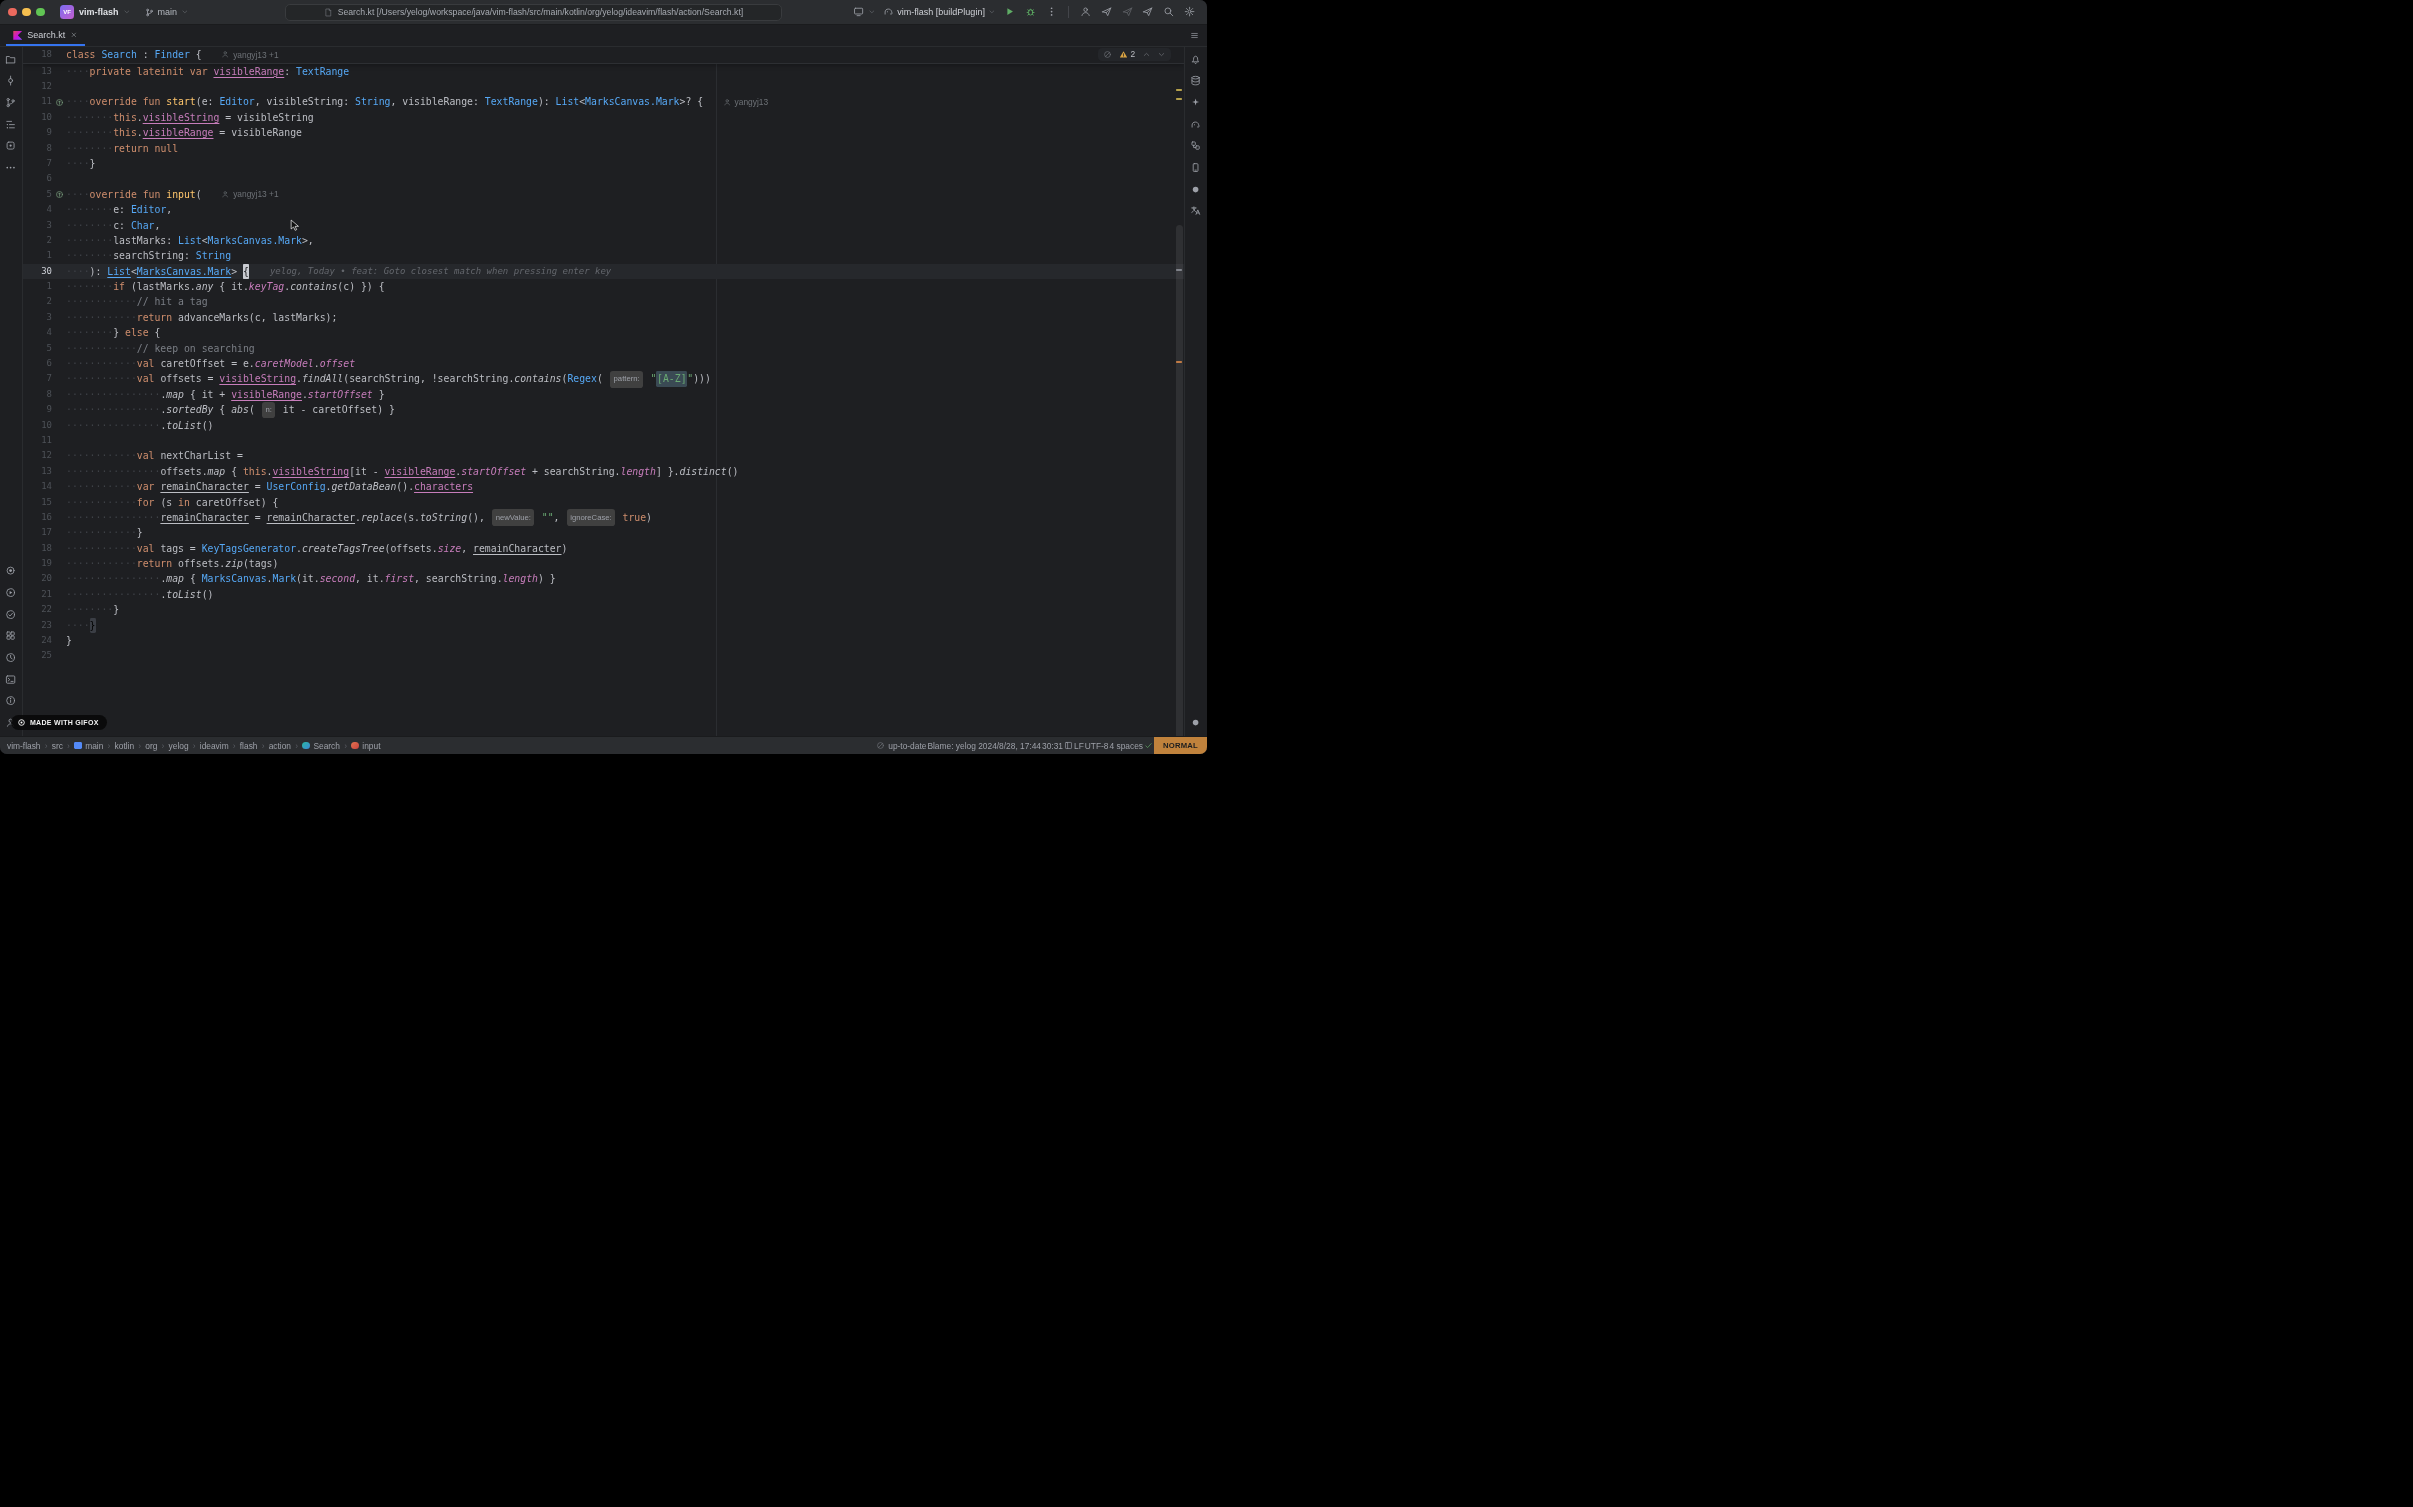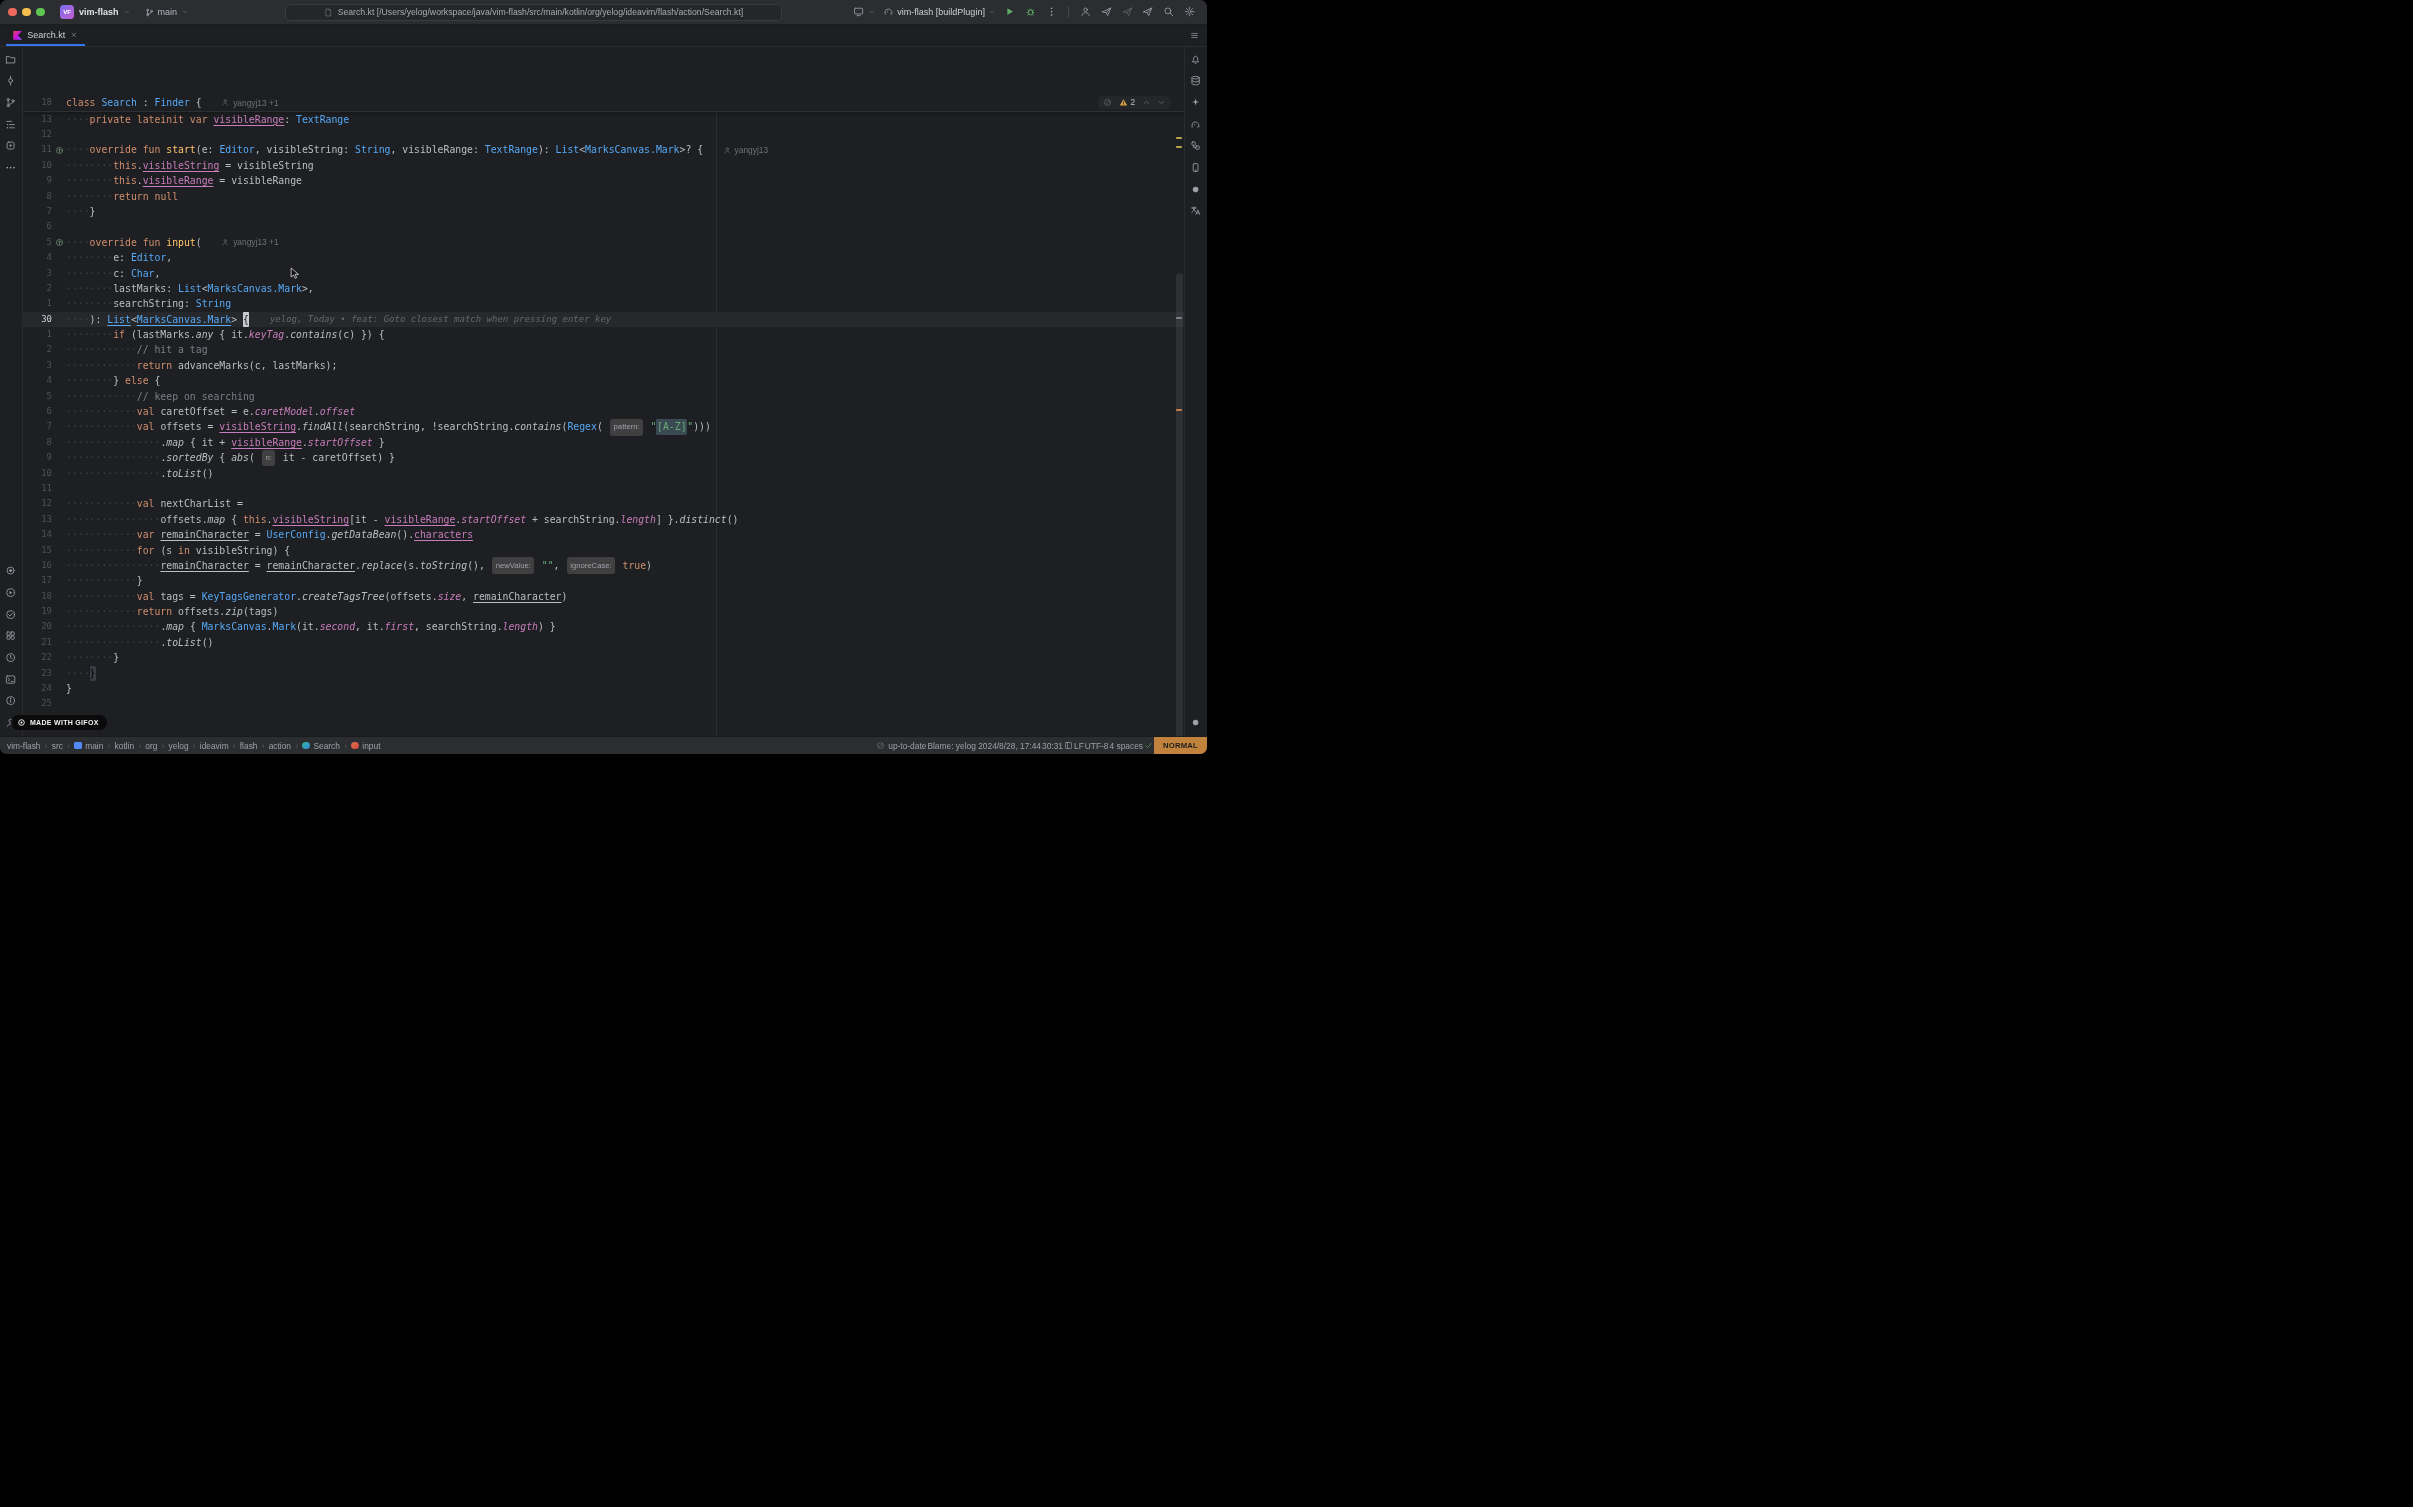--- a/index.html
+++ b/index.html
@@ -38,21 +38,21 @@
   
   .main{flex:1;display:flex;min-height:0;}
   .stripe{width:23px;flex:none;display:flex;flex-direction:column;justify-content:space-between;align-items:center;padding:4.9px 0 5.6px;}
   .stripe.left{border-right:0.7px solid #2A2C2F;}
   .stripe.right{border-left:0.7px solid #2A2C2F;}
   .sgroup{display:flex;flex-direction:column;gap:6.3px;align-items:center;}
   .sicon{width:15.4px;height:15.4px;display:flex;align-items:center;justify-content:center;color:#9DA0A8;border-radius:2.8px;}
   .sicon svg{width:11.2px;height:11.2px;display:block;}
 
   
-  .editor{flex:1;position:relative;background:#1E1F22;min-width:0;overflow:hidden;margin-top:48px;}
+  .editor{flex:1;position:relative;background:#1E1F22;min-width:0;overflow:hidden;}
   .sticky{display:flex;align-items:center;height:17px;border-bottom:0.7px solid #2D2F33;box-shadow:0 2.1px 4.9px rgba(0,0,0,.3);position:relative;z-index:3;font:9.8px/17px "DejaVu Sans Mono",monospace;white-space:pre;background:#1E1F22;}
   .rows{position:relative;z-index:1;}
   .crow{display:flex;align-items:center;height:15.4px;font:9.8px/15.4px "DejaVu Sans Mono",monospace;white-space:pre;}
   .crow.cur{background:#26282C;}
   .lnum{width:29px;flex:none;text-align:right;color:#4D5157;font-size:9px;}
   .crow.cur .lnum{color:#CCCFD6;}
   .gico{width:14px;flex:none;display:flex;align-items:center;justify-content:center;color:#7A9E7E;}
   .gico svg{width:9px;height:9px;}
   .lcode{flex:none;display:flex;align-items:center;white-space:pre;}
   .lcode > span{white-space:pre;}
@@ -441,21 +441,21 @@
           <div class="crow"><span class="lnum">5</span><span class="gico"></span><span class="lcode"><span class="tk-w">············</span><span class="tk-c">// keep on searching</span></span></div>
           <div class="crow"><span class="lnum">6</span><span class="gico"></span><span class="lcode"><span class="tk-w">············</span><span class="tk-k">val </span><span class="tk-d">caretOffset = e.</span><span class="tk-pi">caretModel</span><span class="tk-d">.</span><span class="tk-pi">offset</span></span></div>
           <div class="crow"><span class="lnum">7</span><span class="gico"></span><span class="lcode"><span class="tk-w">············</span><span class="tk-k">val </span><span class="tk-d">offsets = </span><span class="tk-p">visibleString</span><span class="tk-d">.</span><span class="tk-mu">findAll</span><span class="tk-d">(searchString, !searchString.</span><span class="tk-m">contains</span><span class="tk-d">(</span><span class="tk-t">Regex</span><span class="tk-d">( </span><span class="tk-h">pattern:</span><span class="tk-d"> </span><span class="tk-s">"</span><span class="tk-rx">[A-Z]</span><span class="tk-s">"</span><span class="tk-d">)))</span></span></div>
           <div class="crow"><span class="lnum">8</span><span class="gico"></span><span class="lcode"><span class="tk-w">················</span><span class="tk-d">.</span><span class="tk-m">map</span><span class="tk-d"> { it + </span><span class="tk-p">visibleRange</span><span class="tk-d">.</span><span class="tk-pi">startOffset</span><span class="tk-d"> }</span></span></div>
           <div class="crow"><span class="lnum">9</span><span class="gico"></span><span class="lcode"><span class="tk-w">················</span><span class="tk-d">.</span><span class="tk-m">sortedBy</span><span class="tk-d"> { </span><span class="tk-m">abs</span><span class="tk-d">( </span><span class="tk-h">n:</span><span class="tk-d"> it - caretOffset) }</span></span></div>
           <div class="crow"><span class="lnum">10</span><span class="gico"></span><span class="lcode"><span class="tk-w">················</span><span class="tk-d">.</span><span class="tk-m">toList</span><span class="tk-d">()</span></span></div>
           <div class="crow"><span class="lnum">11</span><span class="gico"></span><span class="lcode"></span></div>
           <div class="crow"><span class="lnum">12</span><span class="gico"></span><span class="lcode"><span class="tk-w">············</span><span class="tk-k">val </span><span class="tk-d">nextCharList =</span></span></div>
           <div class="crow"><span class="lnum">13</span><span class="gico"></span><span class="lcode"><span class="tk-w">················</span><span class="tk-d">offsets.</span><span class="tk-m">map</span><span class="tk-d"> { </span><span class="tk-k">this</span><span class="tk-d">.</span><span class="tk-p">visibleString</span><span class="tk-d">[it - </span><span class="tk-p">visibleRange</span><span class="tk-d">.</span><span class="tk-pi">startOffset</span><span class="tk-d"> + searchString.</span><span class="tk-pi">length</span><span class="tk-d">] }.</span><span class="tk-m">distinct</span><span class="tk-d">()</span></span></div>
           <div class="crow"><span class="lnum">14</span><span class="gico"></span><span class="lcode"><span class="tk-w">············</span><span class="tk-k">var </span><span class="tk-vu">remainCharacter</span><span class="tk-d"> = </span><span class="tk-t">UserConfig</span><span class="tk-d">.</span><span class="tk-m">getDataBean</span><span class="tk-d">().</span><span class="tk-p">characters</span></span></div>
-          <div class="crow"><span class="lnum">15</span><span class="gico"></span><span class="lcode"><span class="tk-w">············</span><span class="tk-k">for</span><span class="tk-d"> (s </span><span class="tk-k">in</span><span class="tk-d"> visibleString) {</span></span></div>
+          <div class="crow"><span class="lnum">15</span><span class="gico"></span><span class="lcode"><span class="tk-w">············</span><span class="tk-k">for</span><span class="tk-d"> (s </span><span class="tk-k">in</span><span class="tk-d"> caretOffset) {</span></span></div>
           <div class="crow"><span class="lnum">16</span><span class="gico"></span><span class="lcode"><span class="tk-w">················</span><span class="tk-vu">remainCharacter</span><span class="tk-d"> = </span><span class="tk-vu">remainCharacter</span><span class="tk-d">.</span><span class="tk-m">replace</span><span class="tk-d">(s.</span><span class="tk-m">toString</span><span class="tk-d">(), </span><span class="tk-h">newValue:</span><span class="tk-d"> </span><span class="tk-s">""</span><span class="tk-d">, </span><span class="tk-h">ignoreCase:</span><span class="tk-d"> </span><span class="tk-k">true</span><span class="tk-d">)</span></span></div>
           <div class="crow"><span class="lnum">17</span><span class="gico"></span><span class="lcode"><span class="tk-w">············</span><span class="tk-d">}</span></span></div>
           <div class="crow"><span class="lnum">18</span><span class="gico"></span><span class="lcode"><span class="tk-w">············</span><span class="tk-k">val </span><span class="tk-d">tags = </span><span class="tk-t">KeyTagsGenerator</span><span class="tk-d">.</span><span class="tk-m">createTagsTree</span><span class="tk-d">(offsets.</span><span class="tk-pi">size</span><span class="tk-d">, </span><span class="tk-vu">remainCharacter</span><span class="tk-d">)</span></span></div>
           <div class="crow"><span class="lnum">19</span><span class="gico"></span><span class="lcode"><span class="tk-w">············</span><span class="tk-k">return </span><span class="tk-d">offsets.</span><span class="tk-m">zip</span><span class="tk-d">(tags)</span></span></div>
           <div class="crow"><span class="lnum">20</span><span class="gico"></span><span class="lcode"><span class="tk-w">················</span><span class="tk-d">.</span><span class="tk-m">map</span><span class="tk-d"> { </span><span class="tk-t">MarksCanvas</span><span class="tk-d">.</span><span class="tk-t">Mark</span><span class="tk-d">(it.</span><span class="tk-pi">second</span><span class="tk-d">, it.</span><span class="tk-pi">first</span><span class="tk-d">, searchString.</span><span class="tk-pi">length</span><span class="tk-d">) }</span></span></div>
           <div class="crow"><span class="lnum">21</span><span class="gico"></span><span class="lcode"><span class="tk-w">················</span><span class="tk-d">.</span><span class="tk-m">toList</span><span class="tk-d">()</span></span></div>
           <div class="crow"><span class="lnum">22</span><span class="gico"></span><span class="lcode"><span class="tk-w">········</span><span class="tk-d">}</span></span></div>
           <div class="crow"><span class="lnum">23</span><span class="gico"></span><span class="lcode"><span class="tk-w">····</span><span class="tk-br">}</span></span></div>
           <div class="crow"><span class="lnum">24</span><span class="gico"></span><span class="lcode"><span class="tk-d">}</span></span></div>
           <div class="crow"><span class="lnum">25</span><span class="gico"></span><span class="lcode"></span></div>

